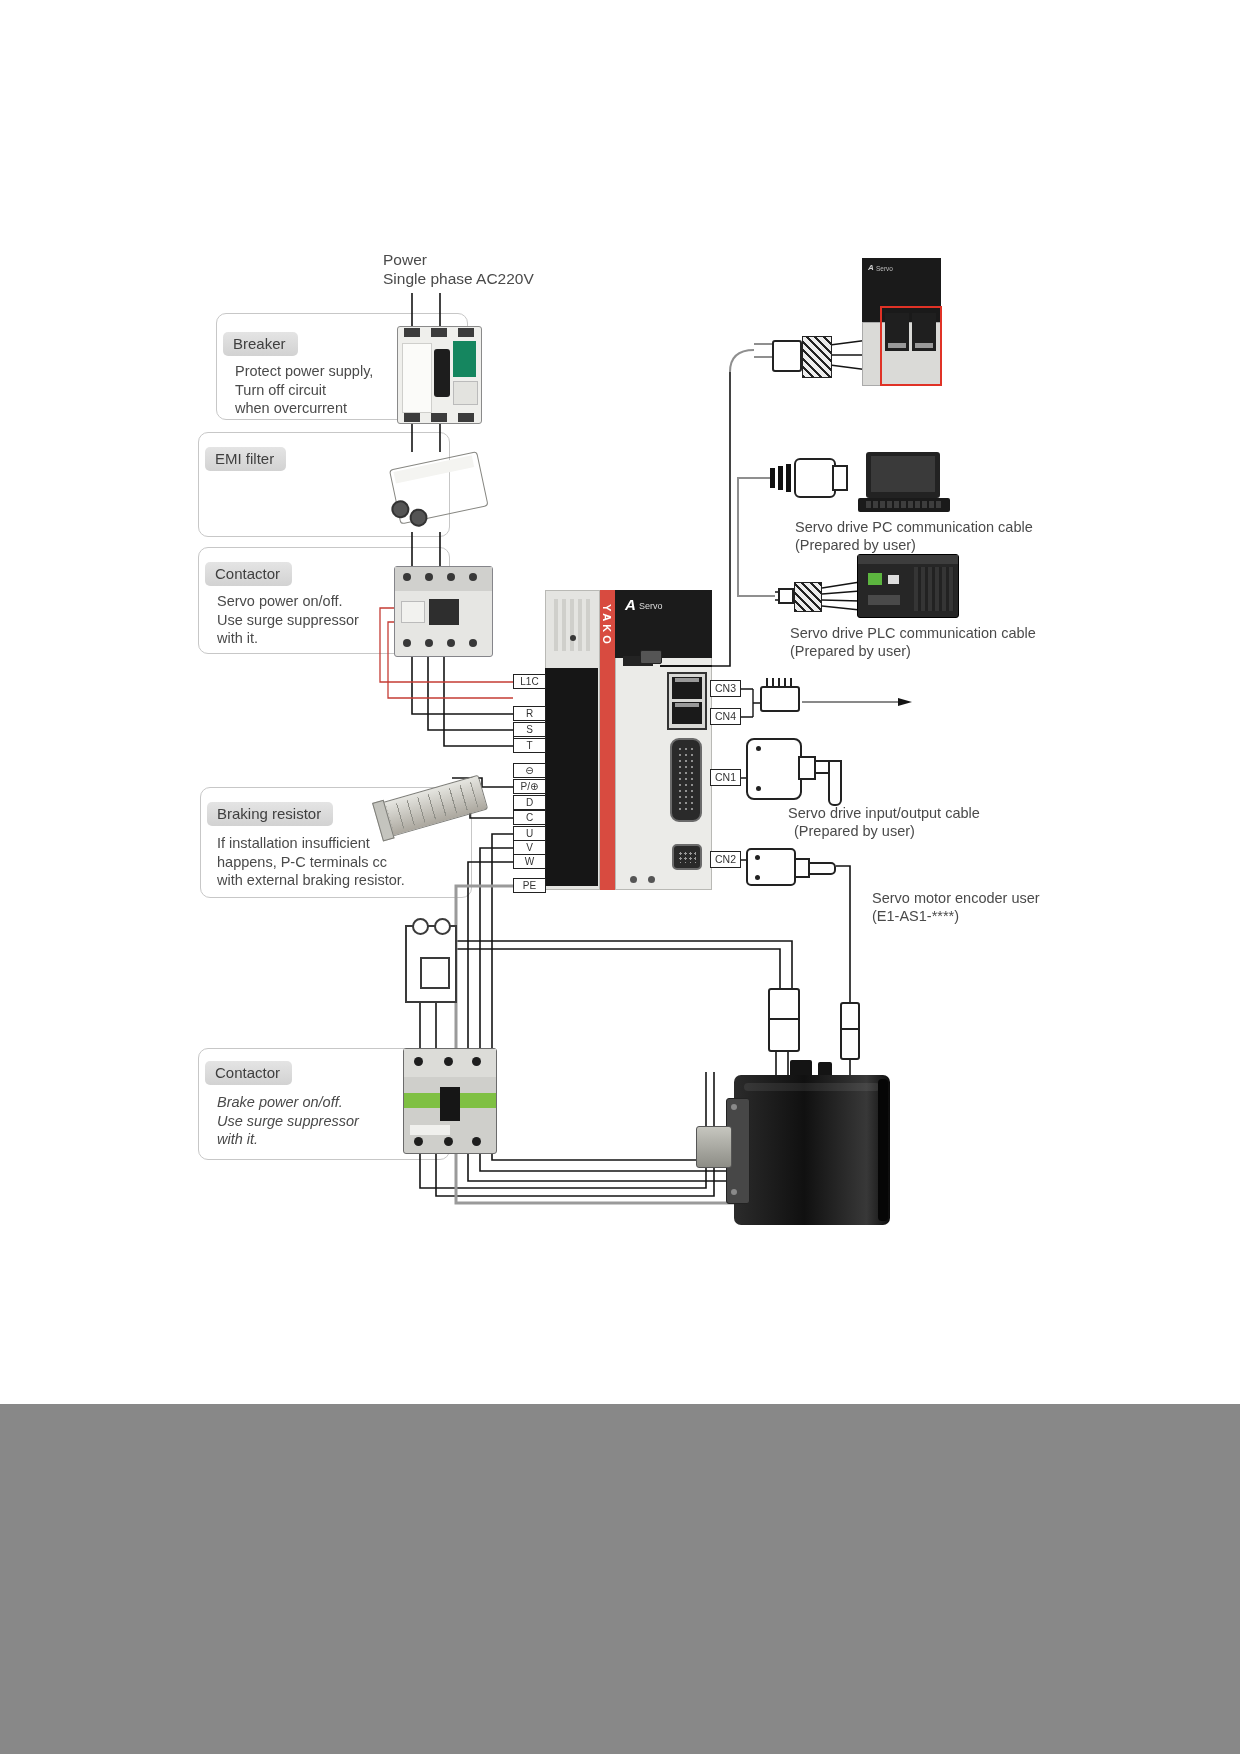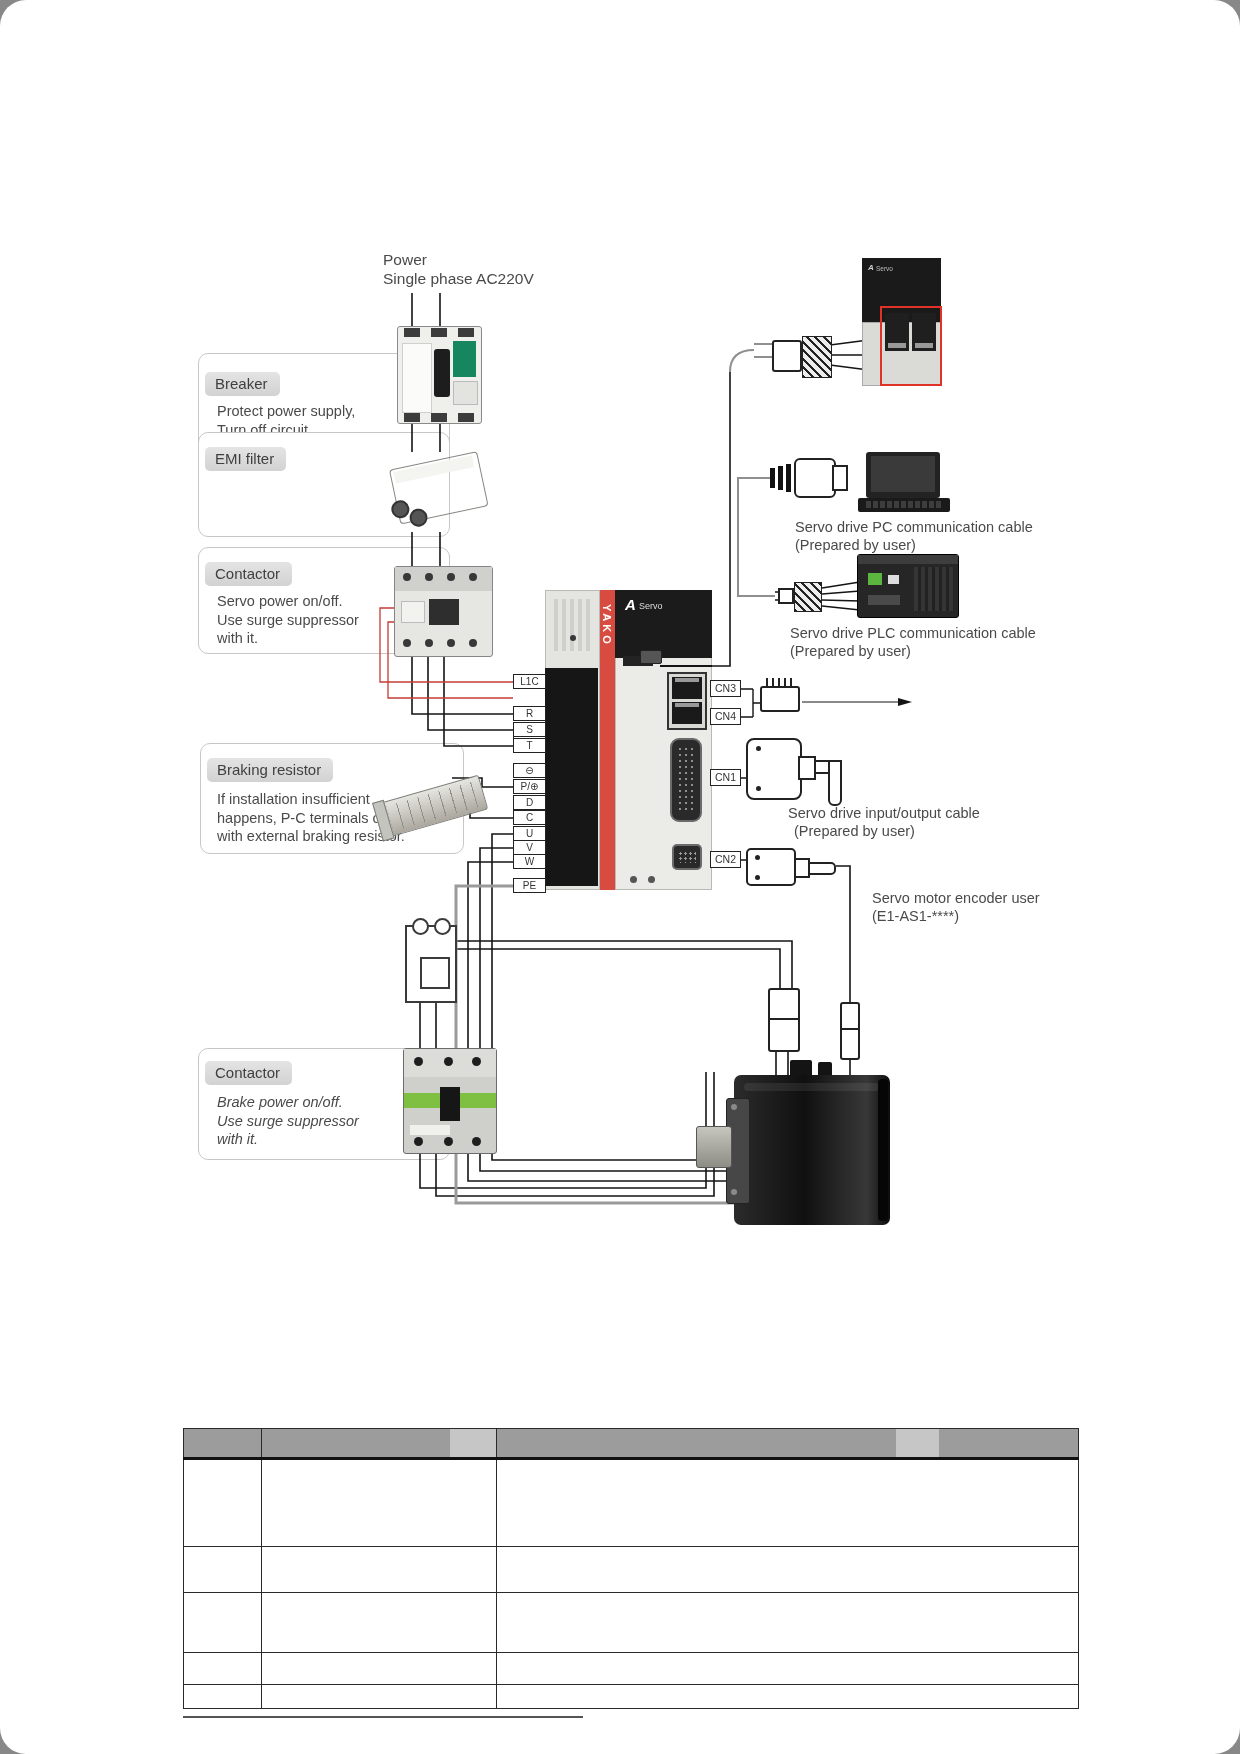--- a/index.html
+++ b/index.html
@@ -1,17 +1,17 @@
 <!DOCTYPE html>
 <html><head>
 <meta charset="utf-8">
 <style>
   html,body{margin:0;padding:0;background:#888;}
-  #page{position:relative;width:1240px;height:1754px;background:#ffffff;margin:0 auto;
-        font-family:"Liberation Sans","DejaVu Sans",sans-serif;color:#4a4a4a;overflow:hidden;border-radius:26px;}
+  #page{position:relative;width:1240px;height:1404px;background:#ffffff;margin:0 auto;
+        font-family:"Liberation Sans","DejaVu Sans",sans-serif;color:#4a4a4a;overflow:hidden;}
   .abs{position:absolute;}
   
   .callout{position:absolute;border:1.5px solid #c7c7c7;border-radius:10px;background:#fff;}
   .chip{position:absolute;background:linear-gradient(180deg,#e4e4e4,#d2d2d2);border-radius:5px;
         color:#3f3f3f;font-size:15px;padding:3px 12px 4px 10px;white-space:nowrap;}
   .ctext{position:absolute;font-size:14.5px;line-height:18.5px;color:#4a4a4a;white-space:nowrap;}
   
   .term{position:absolute;left:513px;width:33px;height:15px;border:1px solid #222;background:#fff;
         font-size:10px;line-height:14px;text-align:center;color:#333;box-sizing:border-box;}
   .cn{position:absolute;left:710px;width:31px;height:17px;border:1px solid #222;background:#fff;
@@ -28,21 +28,21 @@
 </head>
 <body>
 
 <div id="page">
 
   <div class="abs" style="left:383px;top:250px;font-size:15.5px;line-height:19px;color:#4a4a4a;">
     <div>Power</div>
     <div>Single phase AC220V</div>
   </div>
 
-  <div class="callout" style="left:198px;top:313px;width:250px;height:105px;margin-top:40px;">
+  <div class="callout" style="left:216px;top:313px;width:250px;height:105px;">
     <div class="chip" style="left:6px;top:18px;">Breaker</div>
     <div class="ctext" style="left:18px;top:48px;">
       <div>Protect power supply,</div>
       <div>Turn off circuit</div>
       <div>when overcurrent</div>
     </div>
   </div>
 
   <div class="callout" style="left:198px;top:432px;width:250px;height:103px;">
     <div class="chip" style="left:6px;top:14px;">EMI filter</div>
@@ -50,21 +50,21 @@
 
   <div class="callout" style="left:198px;top:547px;width:250px;height:105px;">
     <div class="chip" style="left:6px;top:14px;">Contactor</div>
     <div class="ctext" style="left:18px;top:44px;">
       <div>Servo power on/off.</div>
       <div>Use surge suppressor</div>
       <div>with it.</div>
     </div>
   </div>
 
-  <div class="callout" style="left:200px;top:743px;width:262px;height:109px;">
+  <div class="callout" style="left:200px;top:787px;width:262px;height:109px;padding-left:8px;">
     <div class="chip" style="left:6px;top:14px;">Braking resistor</div>
     <div class="ctext" style="left:16px;top:46px;">
       <div>If installation insufficient</div>
       <div>happens, P-C terminals cc</div>
       <div>with external braking resistor.</div>
     </div>
   </div>
 
 
   <div class="callout" style="left:198px;top:1048px;width:250px;height:110px;">

